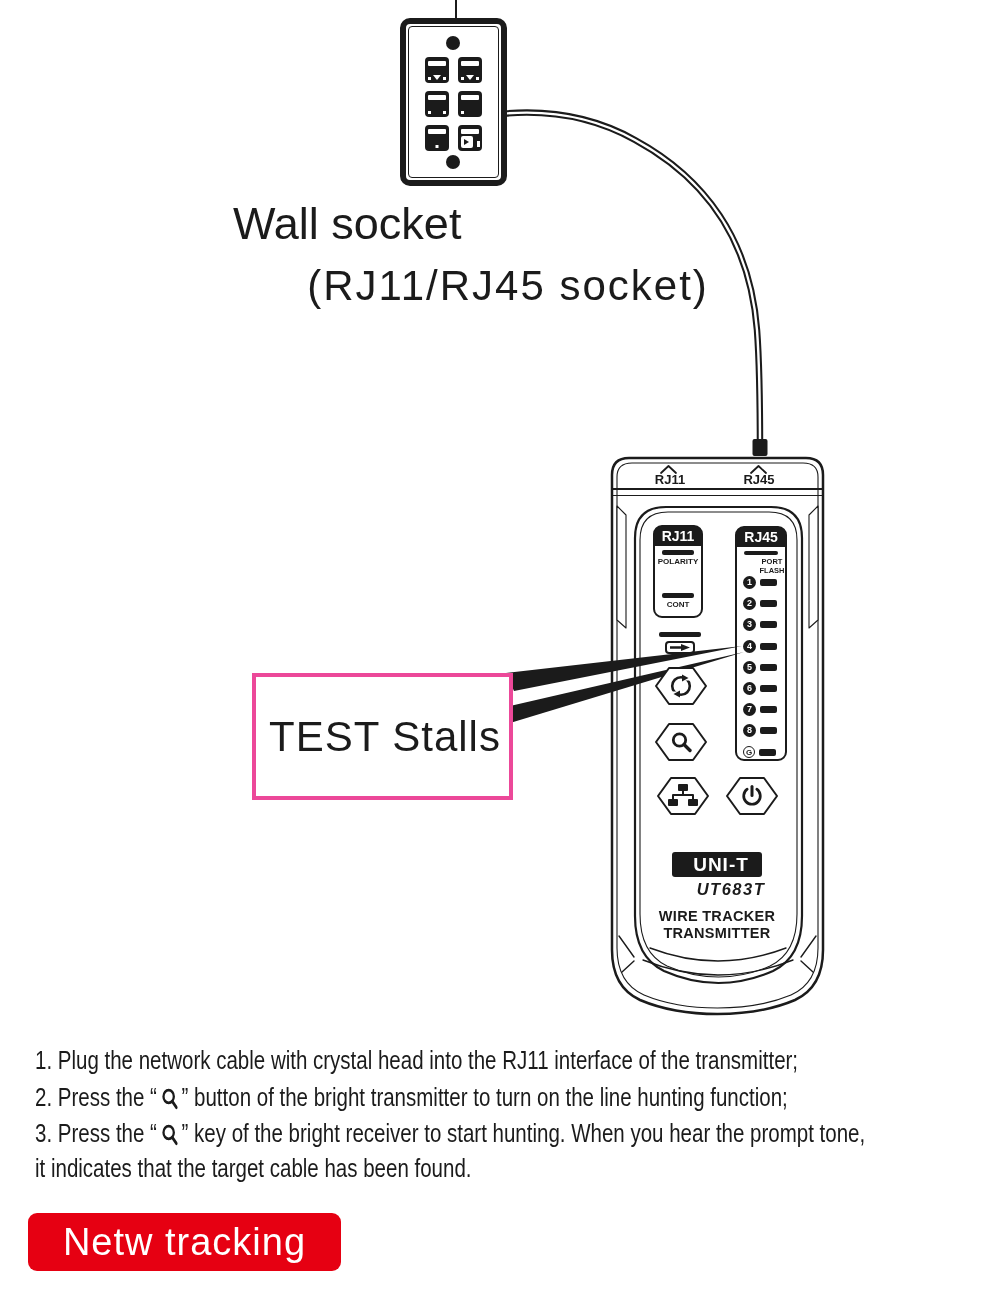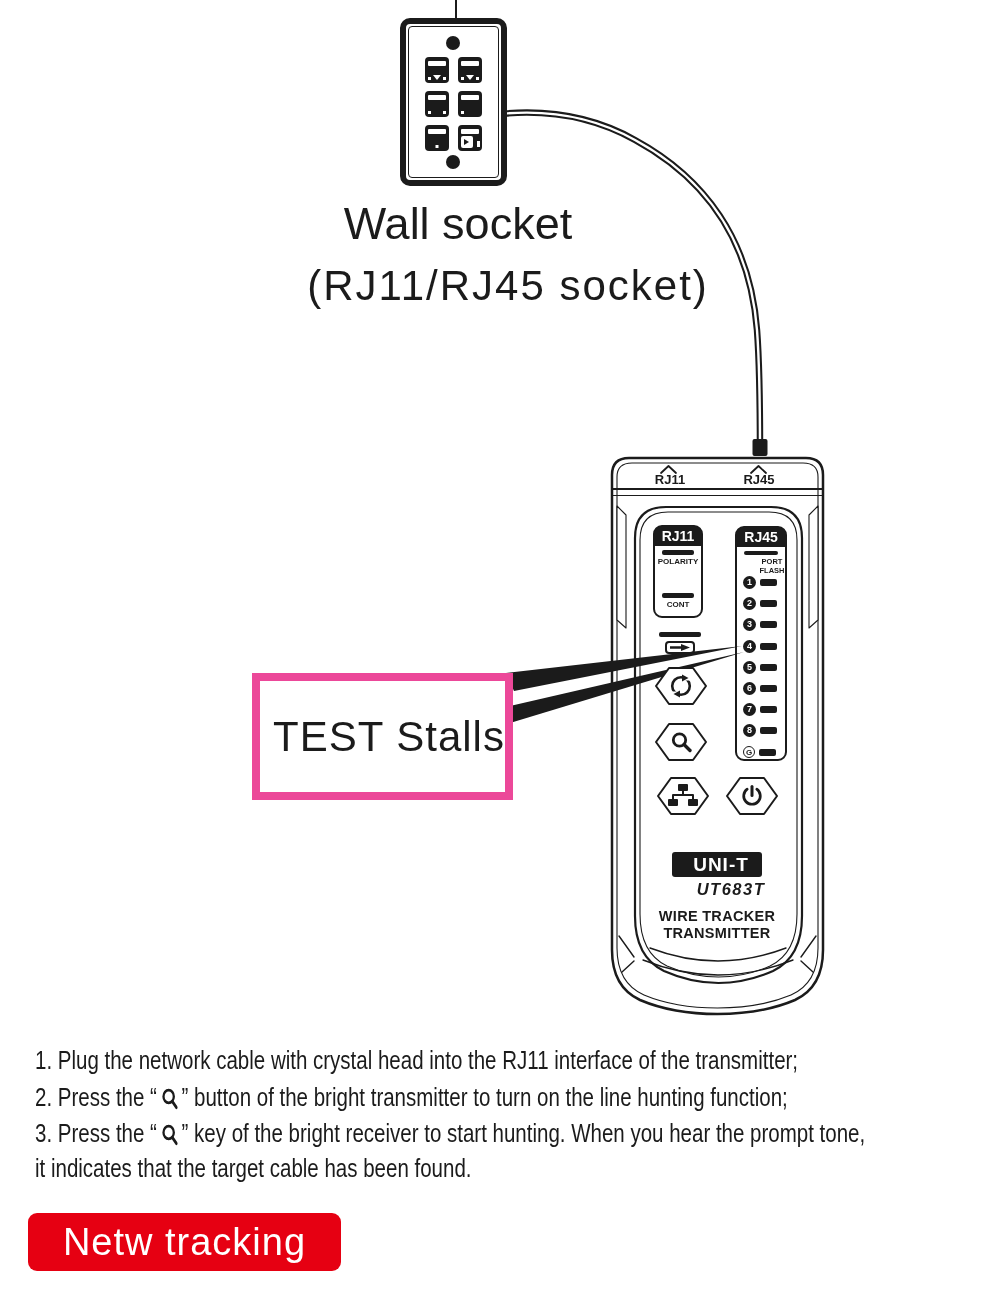--- a/index.html
+++ b/index.html
@@ -25,25 +25,25 @@
              border-left:4px solid transparent;border-right:4px solid transparent;border-top:5px solid #fff;}
   .port .jack{position:absolute;left:3px;bottom:3px;width:12px;height:12px;background:#fff;border-radius:2px;}
   .port .jack::after{content:"";position:absolute;left:3px;top:3px;width:0;height:0;
              border-top:3px solid transparent;border-bottom:3px solid transparent;border-left:5px solid #1b1b1b;}
   .port .stubb{position:absolute;right:2px;bottom:4px;width:3px;height:6px;background:#fff;}
   .p1{left:25px;top:39px;} .p2{left:58px;top:39px;}
   .p3{left:25px;top:73px;} .p4{left:58px;top:73px;}
   .p5{left:25px;top:107px;} .p6{left:58px;top:107px;}
 
   
-  .socket-title{left:233px;top:198px;width:450px;text-align:center;font-size:45px;}
+  .socket-title{left:233px;top:198px;width:450px;font-size:45px;}
   .socket-subtitle{left:188px;top:262px;width:640px;text-align:center;font-size:42px;letter-spacing:2px;}
 
   
-  .callout{left:252px;top:673px;width:261px;height:127px;border:8px solid #ec4899;background:#fff;
+  .callout{left:252px;top:673px;width:261px;height:127px;border:4px solid #ec4899;background:#fff;
            display:flex;align-items:center;padding-left:13px;font-size:42px;letter-spacing:1px;}
 
   
   .cap-label{width:46px;text-align:center;font-weight:700;font-size:13px;top:472px;}
   .cap-rj11{left:647px;} .cap-rj45{left:736px;}
 
   .panel{border:2px solid #1b1b1b;border-radius:9px;background:transparent;}
   .rj11-panel{left:653px;top:525px;width:50px;height:93px;}
   .rj45-panel{left:735px;top:526px;width:52px;height:235px;}
   .panel-header{position:absolute;left:-1px;right:-1px;top:-1px;height:20px;background:#1b1b1b;

